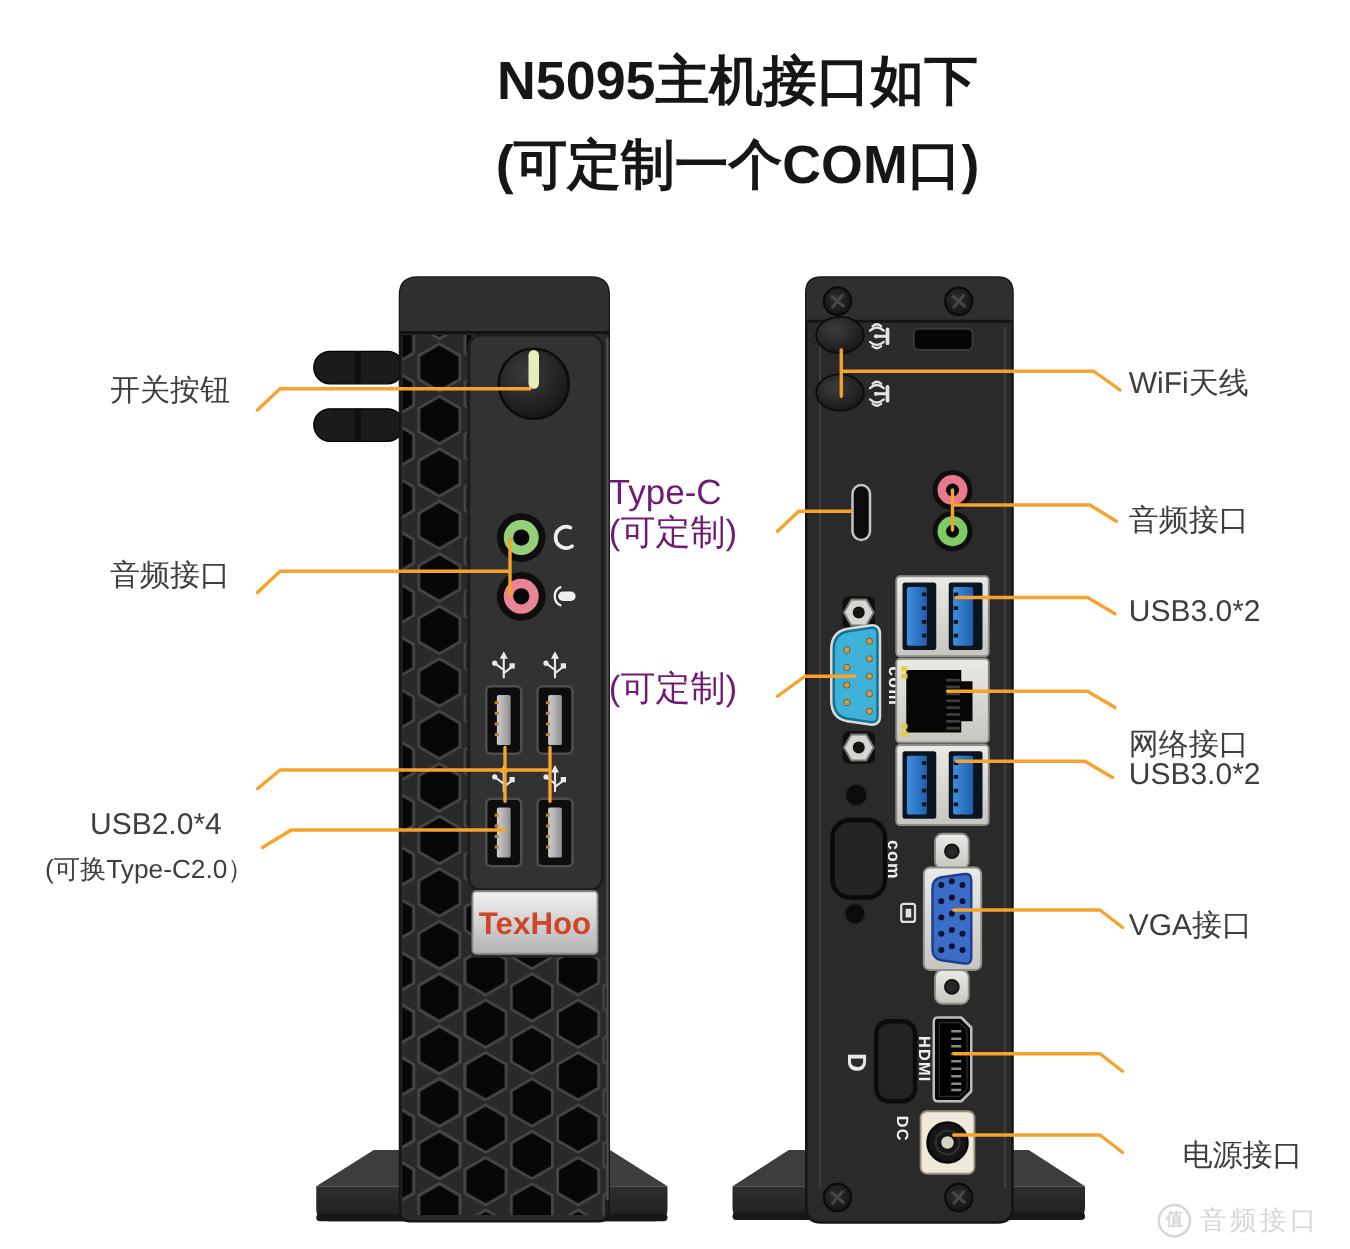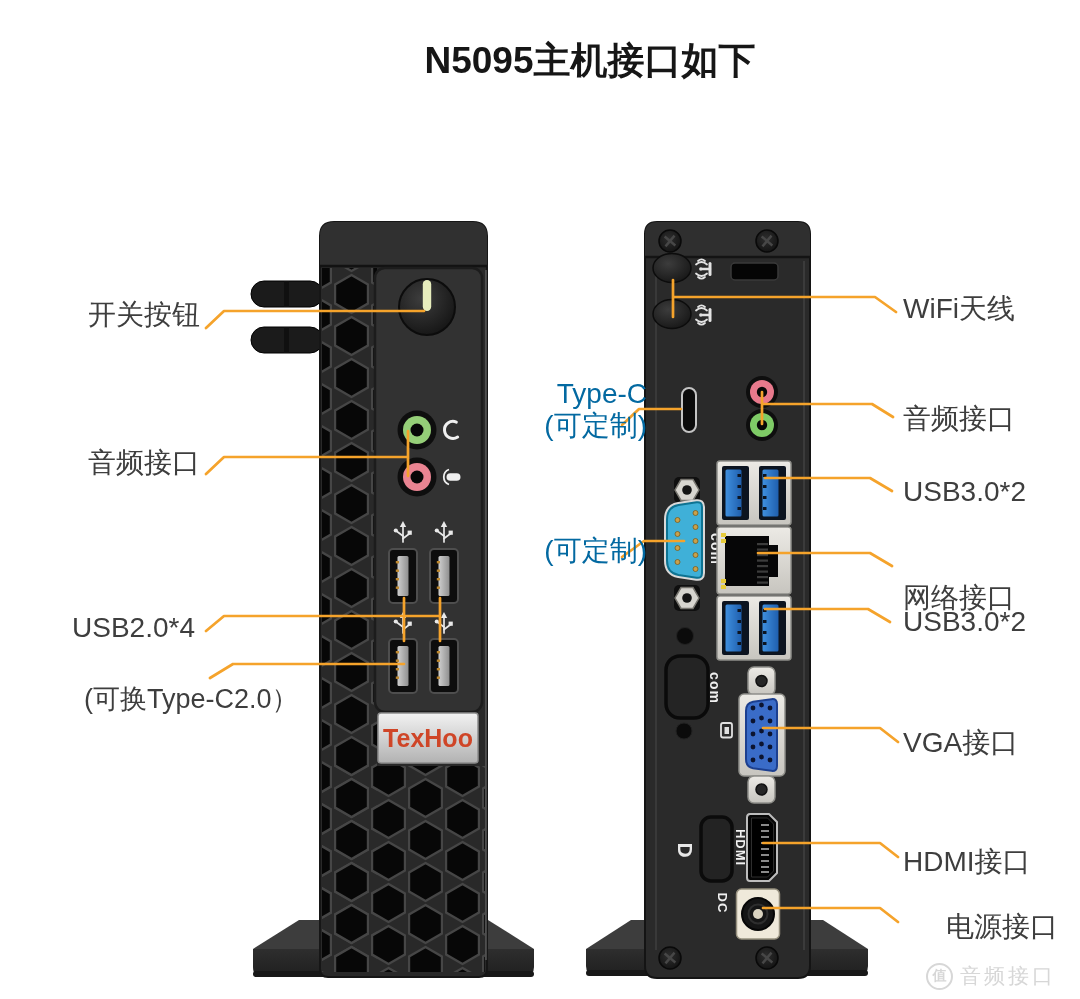--- a/index.html
+++ b/index.html
@@ -1,22 +1,22 @@
 <!DOCTYPE html>
 <html><head>
 <meta charset="utf-8">
 <style>
   html,body{margin:0;padding:0;background:#ffffff;}
   #canvas{position:relative;width:1080px;height:999px;background:#ffffff;overflow:hidden;
           font-family:"Liberation Sans","DejaVu Sans",sans-serif;}
   #scene{position:absolute;left:0;top:0;}
   .ttl{position:absolute;left:290px;width:600px;text-align:center;color:#161616;
-       font-weight:700;font-size:37px;white-space:nowrap;}
-  .lbl{position:absolute;color:#3e3e3e;font-size:28px;white-space:nowrap;}
-  .lbl-block{position:absolute;text-align:right;color:#0369a1;font-size:28px;white-space:nowrap;}
+       font-weight:700;font-size:43px;white-space:nowrap;}
+  .lbl{position:absolute;color:#3e3e3e;font-size:24px;white-space:nowrap;}
+  .lbl-block{position:absolute;text-align:left;color:#701a75;font-size:28px;white-space:nowrap;}
   .lbl-block div{line-height:32px;}
   .wm{position:absolute;left:926px;top:962px;display:flex;align-items:center;gap:7px;
       color:#d7d7d7;font-size:21px;}
   .wm-ic{display:inline-flex;align-items:center;justify-content:center;width:23px;height:23px;
       border:2px solid #d7d7d7;border-radius:50%;font-size:14px;font-weight:700;}
   .wm-tx{letter-spacing:3px;}
 </style>
 </head>
 <body>
 
@@ -349,41 +349,41 @@
     <path d="M765,478 H870 L892,491"></path>
     <path d="M758,553 H870 L892,566"></path>
     <path d="M765,609 H868 L890,622"></path>
     <path d="M763,728 H880 L898,742"></path>
     <path d="M763,843 H880 L898,857"></path>
     <path d="M763,908 H880 L898,922"></path>
   </g>
 </svg>
 
 <div class="ttl" style="top:36px;">N5095主机接口如下</div>
+<div class="ttl" style="top:103px;">(可定制一个COM口)</div>
 
 <div class="lbl" style="left:88px;top:296px;">开关按钮</div>
 <div class="lbl" style="left:88px;top:444px;">音频接口</div>
-<div class="lbl" style="left:72px;top:612px;">USB2.0*4</div>
-<div class="lbl" style="left:36px;top:681px;font-size:27px;margin-left:48px;">(可换Type-C2.0）</div>
+<div class="lbl" style="left:72px;top:646px;">USB2.0*4</div>
+<div class="lbl" style="left:36px;top:681px;font-size:21px;">(可换Type-C2.0）</div>
 
 <div class="lbl-block" style="left:487px;top:378px;width:160px;">
   <div>Type-C</div>
   <div>(可定制)</div>
 </div>
 <div class="lbl-block" style="left:487px;top:534px;width:160px;">
   <div style="line-height:33px;">(可定制)</div>
 </div>
 
 <div class="lbl" style="left:903px;top:290px;">WiFi天线</div>
 <div class="lbl" style="left:903px;top:400px;">音频接口</div>
 <div class="lbl" style="left:903px;top:476px;">USB3.0*2</div>
 <div class="lbl" style="left:903px;top:546px;margin-top:33px;">网络接口</div>
 <div class="lbl" style="left:903px;top:606px;">USB3.0*2</div>
 <div class="lbl" style="left:903px;top:724px;">VGA接口</div>
-<div class="lbl" style="left:903px;top:843px;">HDMI接口</div>
 <div class="lbl" style="left:946px;top:908px;">电源接口</div>
 
 <div class="wm">
   <span class="wm-ic">值</span>
   <span class="wm-tx">音频接口</span>
 </div>
 
 </div>
 
 </body></html>

